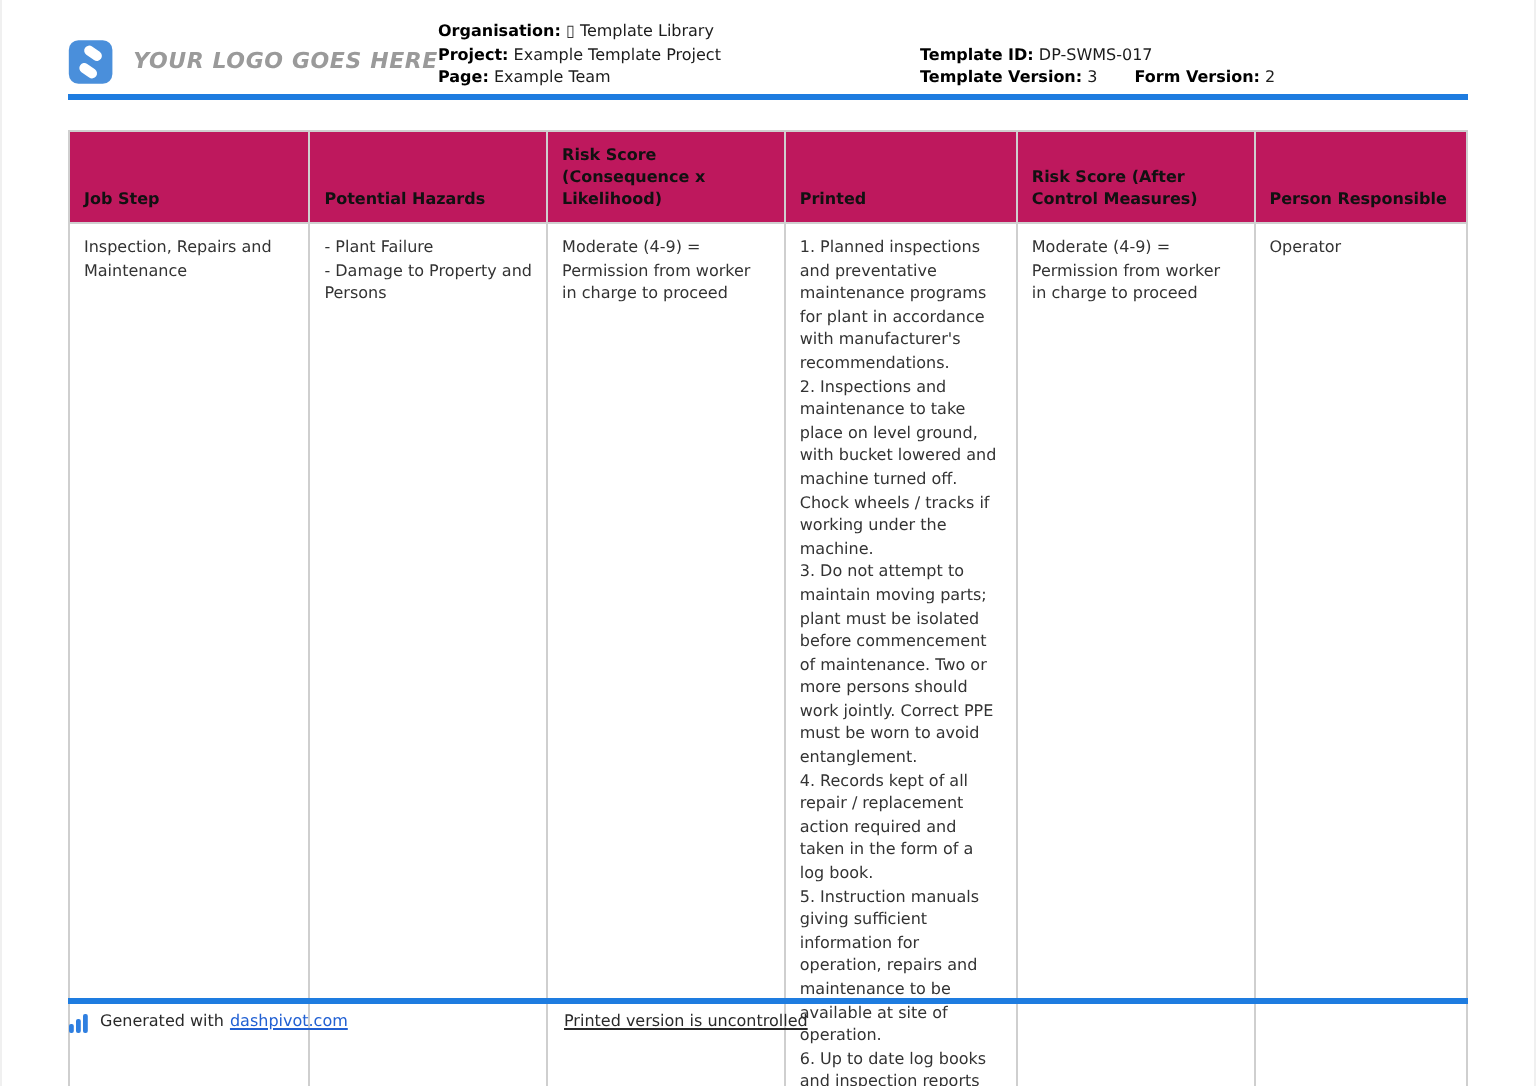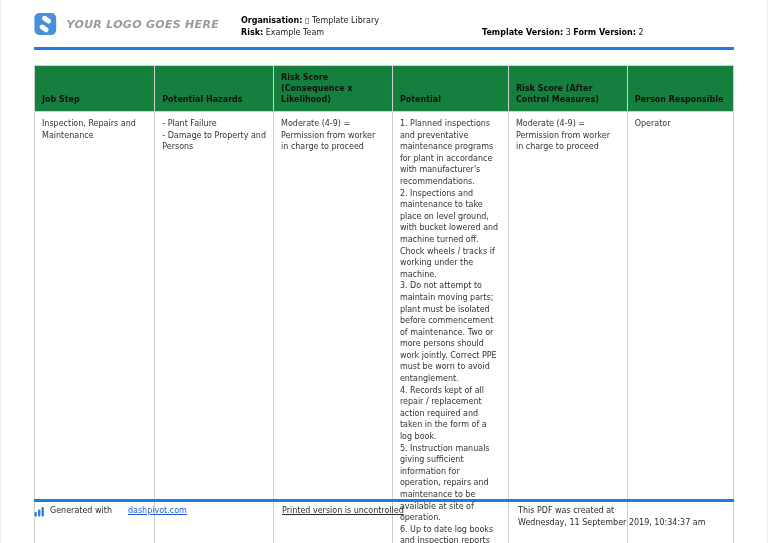--- a/index.html
+++ b/index.html
@@ -29,24 +29,24 @@
   .brand-text {
     margin-left: 10px;
     font-size: 11px;
     font-weight: bold;
     font-style: italic;
     color: #9a9a9a;
     letter-spacing: 0.3px;
     white-space: nowrap;
   }
   .meta-block { font-size: 8px; line-height: 11.5px; color: #1c1c1c; }
-  .meta-left  { width: 241px; margin-left: 22px; }
+  .meta-left  { width: 241px; }
   .meta-right { flex: 1; }
   .meta-block b { font-weight: bold; color: #000; }
-  .inline-gap { }
+  .inline-gap { margin-left: 16px; }
   .tofu {
     display: inline-block;
     font-size: 8px;
     color: #333;
   }
   .rule {
     position: absolute;
     left: 33px;
     right: 33px;
     height: 3px;
@@ -60,21 +60,21 @@
   table.swms {
     width: 100%;
     border-collapse: collapse;
     table-layout: fixed;
     font-size: 8px;
   }
   table.swms th, table.swms td {
     border: 1px solid #cfcfcf;
   }
   table.swms th {
-    background: #15803d;
+    background: #be185d;
     text-align: left;
     vertical-align: bottom;
     font-weight: bold;
     color: #111;
     padding: 6px 6px 6px 7px;
     line-height: 11px;
   }
   table.swms td {
     vertical-align: top;
     padding: 6px 7px 9px 7px;
@@ -95,21 +95,21 @@
     line-height: 12px;
     color: #2a2a2a;
   }
   .footer-left { width: 248px; display: flex; align-items: center; }
   .footer-left svg { margin-right: 5px; }
   .footer-center { width: 236px; text-decoration: underline; }
   .footer-right { flex: 1; }
   .link {
     color: #2160d3;
     text-decoration: underline;
-    margin-left: 16px;
+    margin-left: 3px;
   }
 </style>
 </head>
 <body>
 
 <div class="page">
 
   <div class="header">
     <div class="brand">
       <svg width="28" height="28" viewBox="0 0 28 28">
@@ -120,26 +120,34 @@
       <span class="brand-text">YOUR LOGO GOES HERE</span>
     </div>
 
     <div class="meta-block meta-left">
       <div>
         <b>Organisation:</b>
         <span class="tofu">▯</span>
         <span>Template Library</span>
       </div>
       <div>
-        <b>Risk:</b>
+        <b>Project:</b>
+        <span>Example Template Project</span>
+      </div>
+      <div>
+        <b>Page:</b>
         <span>Example Team</span>
       </div>
     </div>
 
     <div class="meta-block meta-right">
+      <div>
+        <b>Template ID:</b>
+        <span>DP-SWMS-017</span>
+      </div>
       <div>
         <b>Template Version:</b>
         <span>3</span>
         <b class="inline-gap">Form Version:</b>
         <span>2</span>
       </div>
     </div>
   </div>
 
   <div class="rule rule-top"></div>
@@ -152,21 +160,21 @@
           <col style="width:17%">
         <col style="width:16.6%">
           <col style="width:17%">
           <col style="width:15.2%">
       </colgroup>
       <thead>
         <tr>
           <th>Job Step</th>
           <th>Potential Hazards</th>
           <th>Risk Score (Consequence x Likelihood)</th>
-          <th>Potential</th>
+          <th>Printed</th>
           <th>Risk Score (After Control Measures)</th>
           <th>Person Responsible</th>
         </tr>
       </thead>
       <tbody>
         <tr>
           <td>Inspection, Repairs and Maintenance</td>
           <td>- Plant Failure
 - Damage to Property and Persons</td>
           <td>Moderate (4-9) = Permission from worker in charge to proceed</td>
@@ -191,19 +199,15 @@
         <rect x="0.5" y="6" width="2.4" height="4.5" rx="1" fill="#2f7fe0"></rect>
         <rect x="4" y="3.5" width="2.4" height="7" rx="1" fill="#2f7fe0"></rect>
         <rect x="7.5" y="1" width="2.4" height="9.5" rx="1" fill="#2f7fe0"></rect>
       </svg>
       <span>Generated with</span>
       <a class="link" href="#">dashpivot.com</a>
     </div>
     <div class="footer-center">
       <div>Printed version is uncontrolled</div>
     </div>
-    <div class="footer-right">
-      <div>This PDF was created at</div>
-      <div>Wednesday, 11 September 2019, 10:34:37 am</div>
-    </div>
   </div>
 
 </div>
 
 </body></html>

